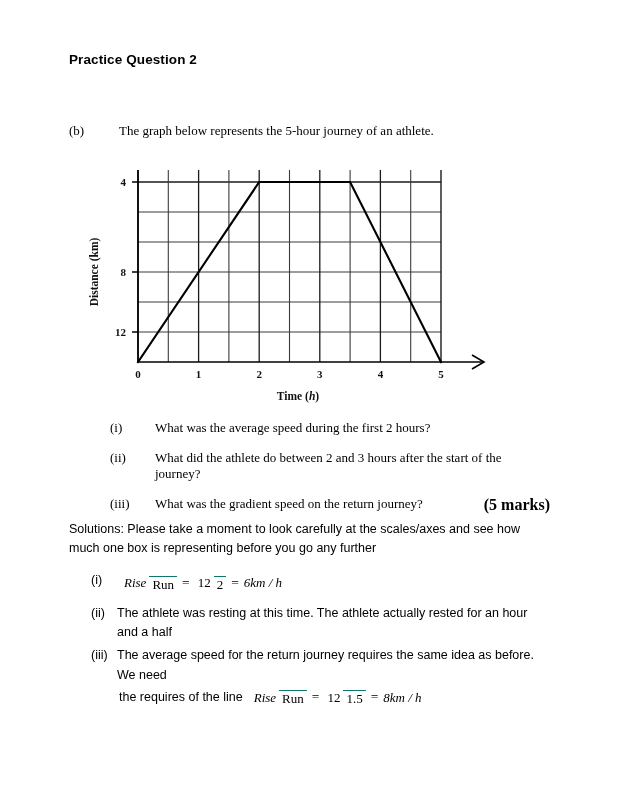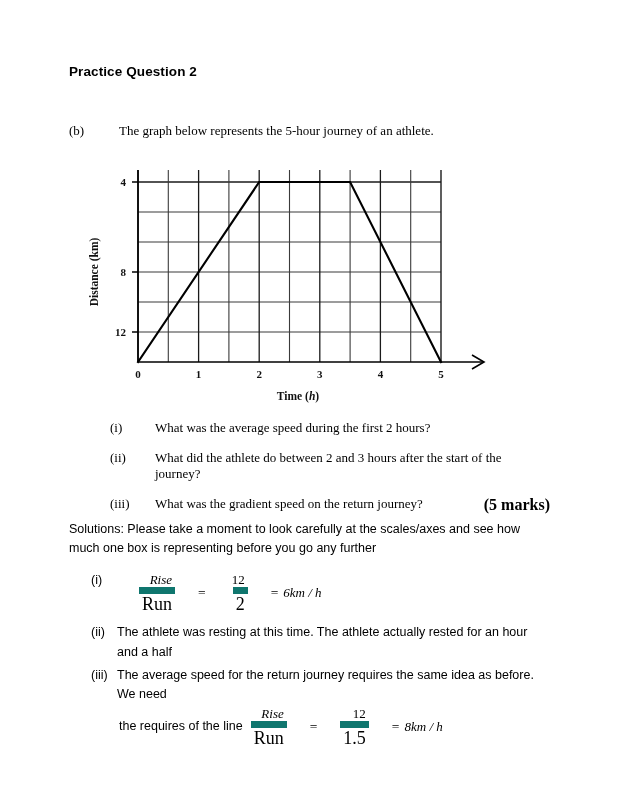--- a/index.html
+++ b/index.html
@@ -13,21 +13,21 @@
     position: relative;
     font-family: "Liberation Serif", serif;
     color: #000000;
     overflow: hidden;
   }
 
   
   #page-title {
     position: absolute;
     left: 69px;
-    top: 64px;
+    top: 52px;
     font-family: "Liberation Sans", sans-serif;
     font-weight: bold;
     font-size: 13.5px;
     letter-spacing: 0.1px;
   }
 
   
   #question-b {
     position: absolute;
     left: 69px;
@@ -121,35 +121,34 @@
   .sol-mathline {
     display: flex;
     align-items: center;
     margin: 2px 0 6px 0;
     padding-left: 2px;
   }
 
   
   .frac {
     display: inline-flex;
-    flex-direction: column;
-    align-items: flex-end;
+    align-items: center;
     vertical-align: middle;
-    margin: 0 20px;
+    margin: 0 2px;
     font-family: "Liberation Serif", serif;
     line-height: 1.02;
   }
   .frac .num {
     padding: 0 3px 1px 3px;
     font-size: 13px;
   }
   .frac .den {
     padding: 1px 3px 0 3px;
-    border-top: 7px solid #0f766e;
-    font-size: 18px;
+    border-top: 1px solid #0f766e;
+    font-size: 13px;
   }
   .frac.italic .num { font-style: italic; }
   .math-op {
     font-family: "Liberation Serif", serif;
     font-size: 13.5px;
     margin: 0 3px;
     vertical-align: middle;
   }
   .math-res {
     font-family: "Liberation Serif", serif;

